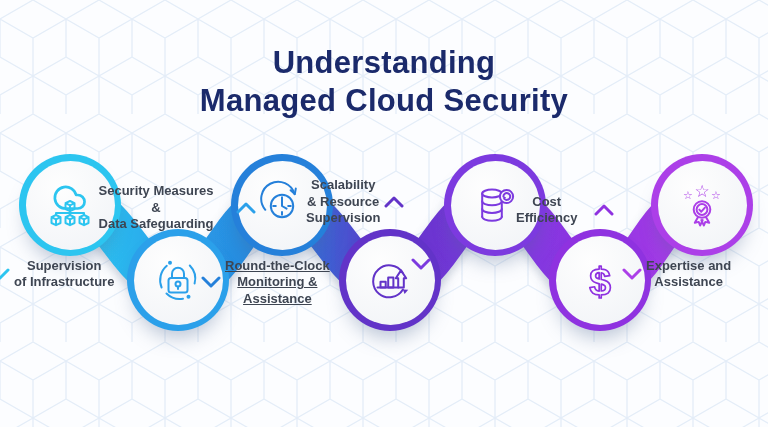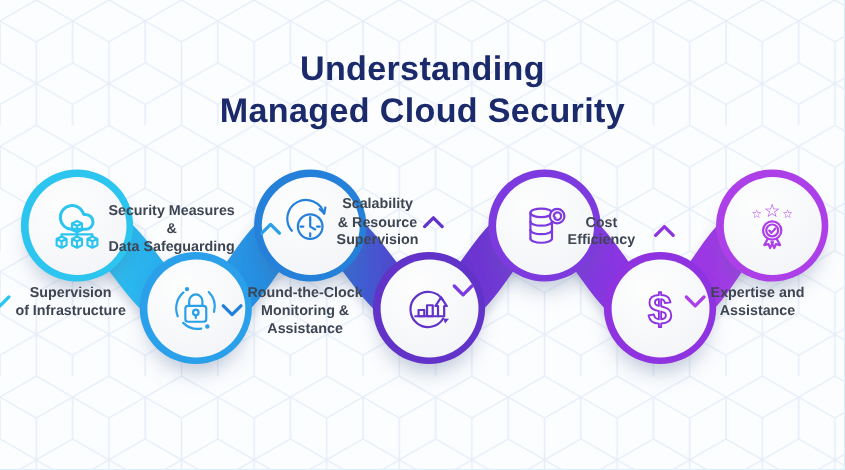--- a/index.html
+++ b/index.html
@@ -27,21 +27,21 @@
   .n3{left:231px;top:154px;} .n4{left:339px;top:229px;}
   .n5{left:444px;top:154px;} .n6{left:549px;top:229px;}
   .n7{left:651px;top:154px;}
   .label{
     position:absolute;width:160px;display:flex;flex-direction:row;
     align-items:center;gap:4px;text-align:center;
     font-size:13px;line-height:1.25;font-weight:bold;color:#3E4552;
     white-space:pre-line;
   }
   .l1{left:-10px;top:258px;} .l2{left:96px;bottom:195px;gap:20px;}
-  .l3{left:201px;top:258px;} .l4{left:306px;bottom:201px;}
+  .l3{left:201px;top:258px;text-decoration:underline;} .l4{left:306px;bottom:201px;}
   .l5{left:411px;top:258px;} .l6{left:516px;bottom:201px;gap:17px;}
   .l7{left:622px;top:258px;}
   .chev{flex:0 0 auto;}
 </style>
 </head>
 <body>
 
 <div class="stage">
 
   <svg class="bg-svg" viewBox="0 0 768 427">

